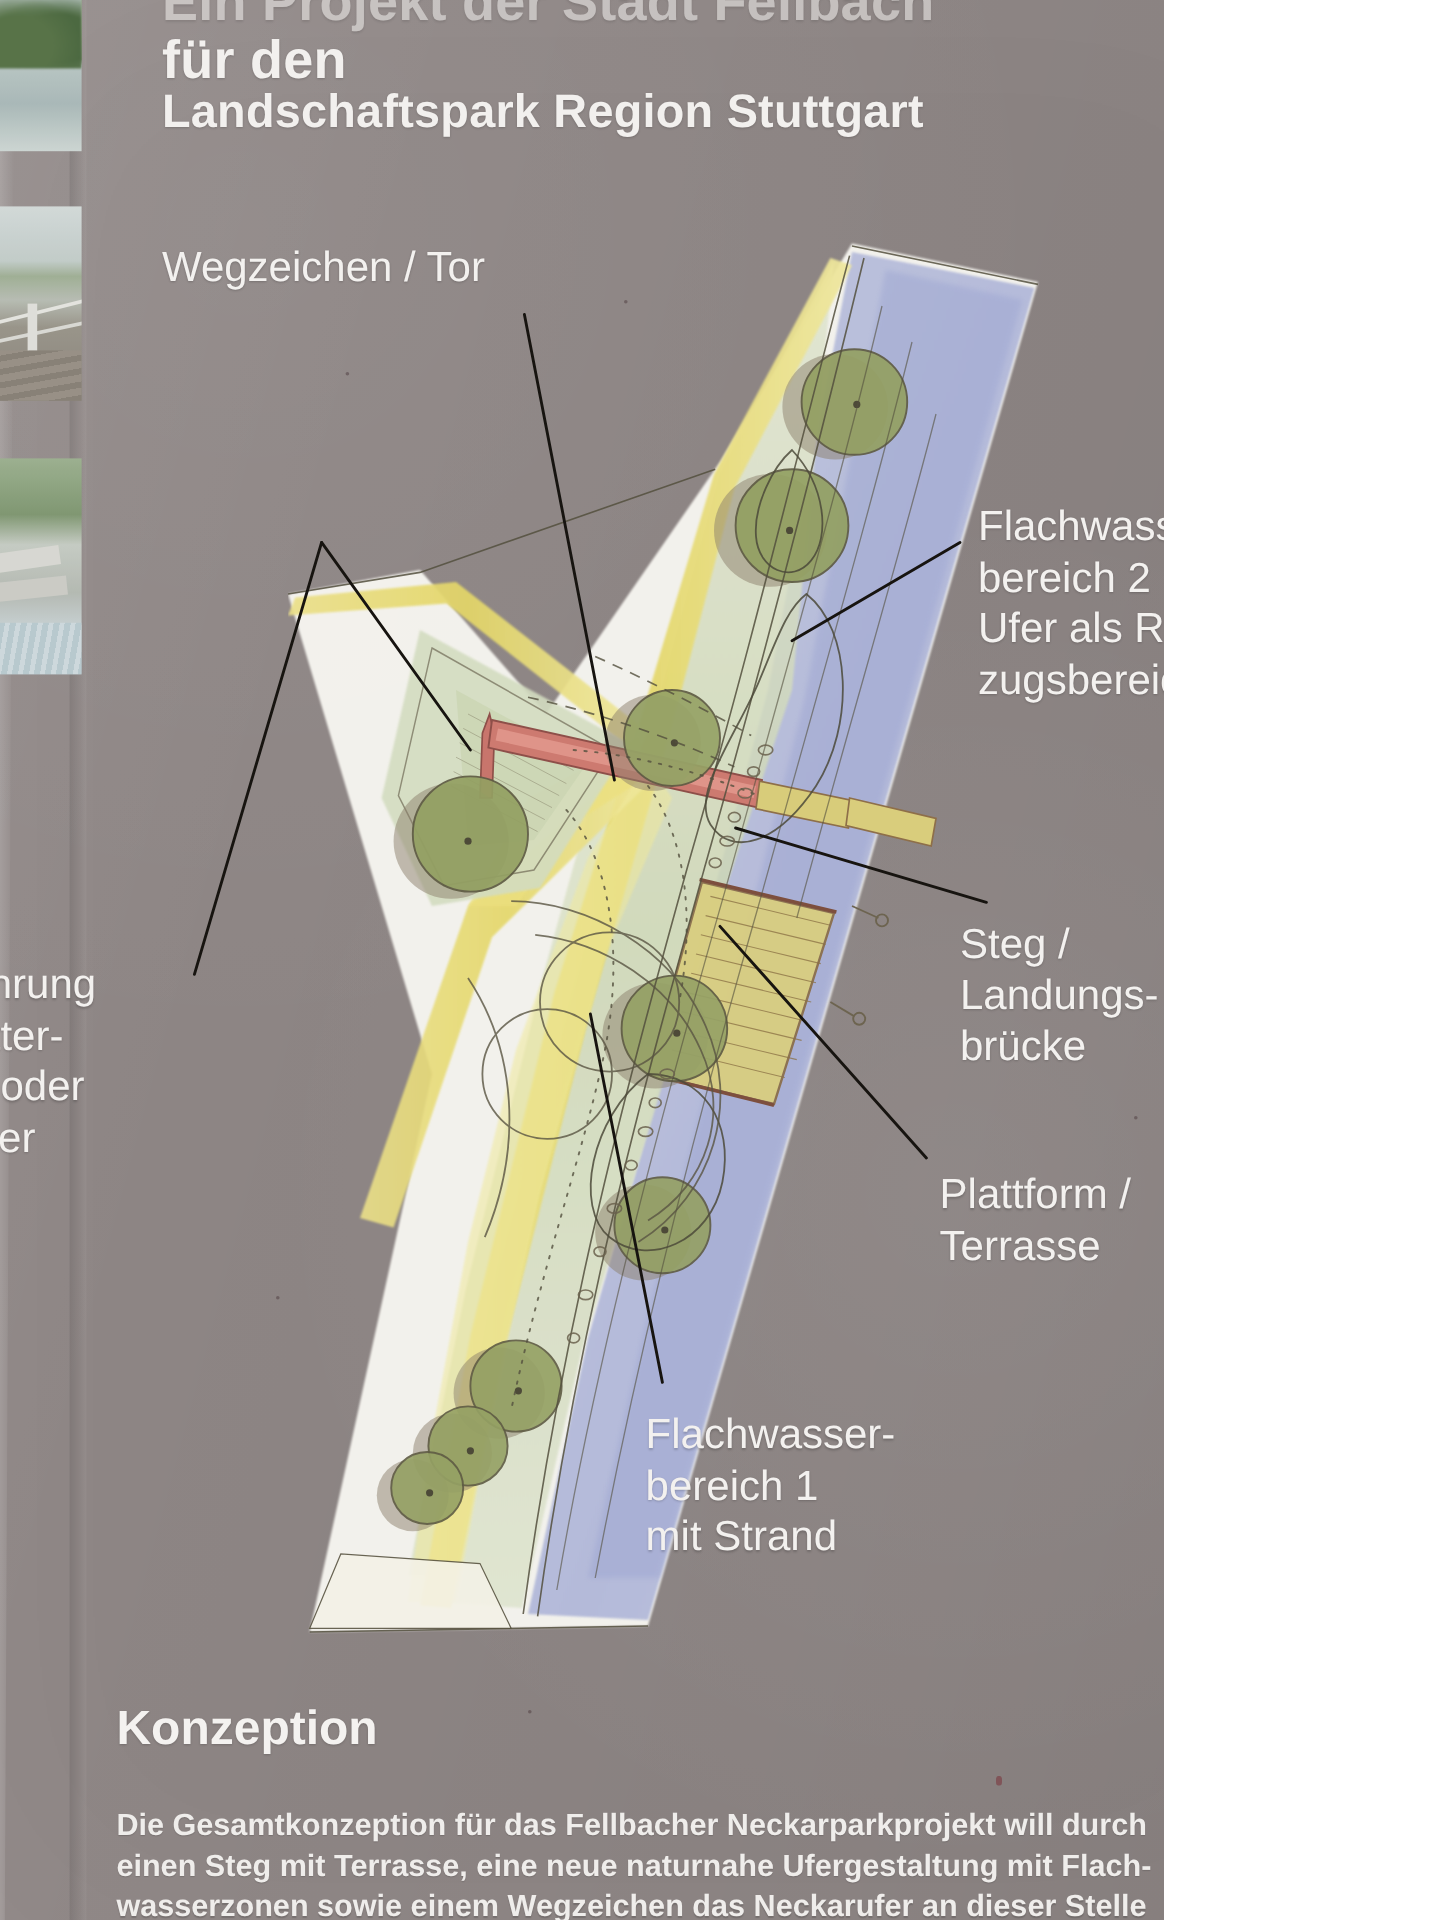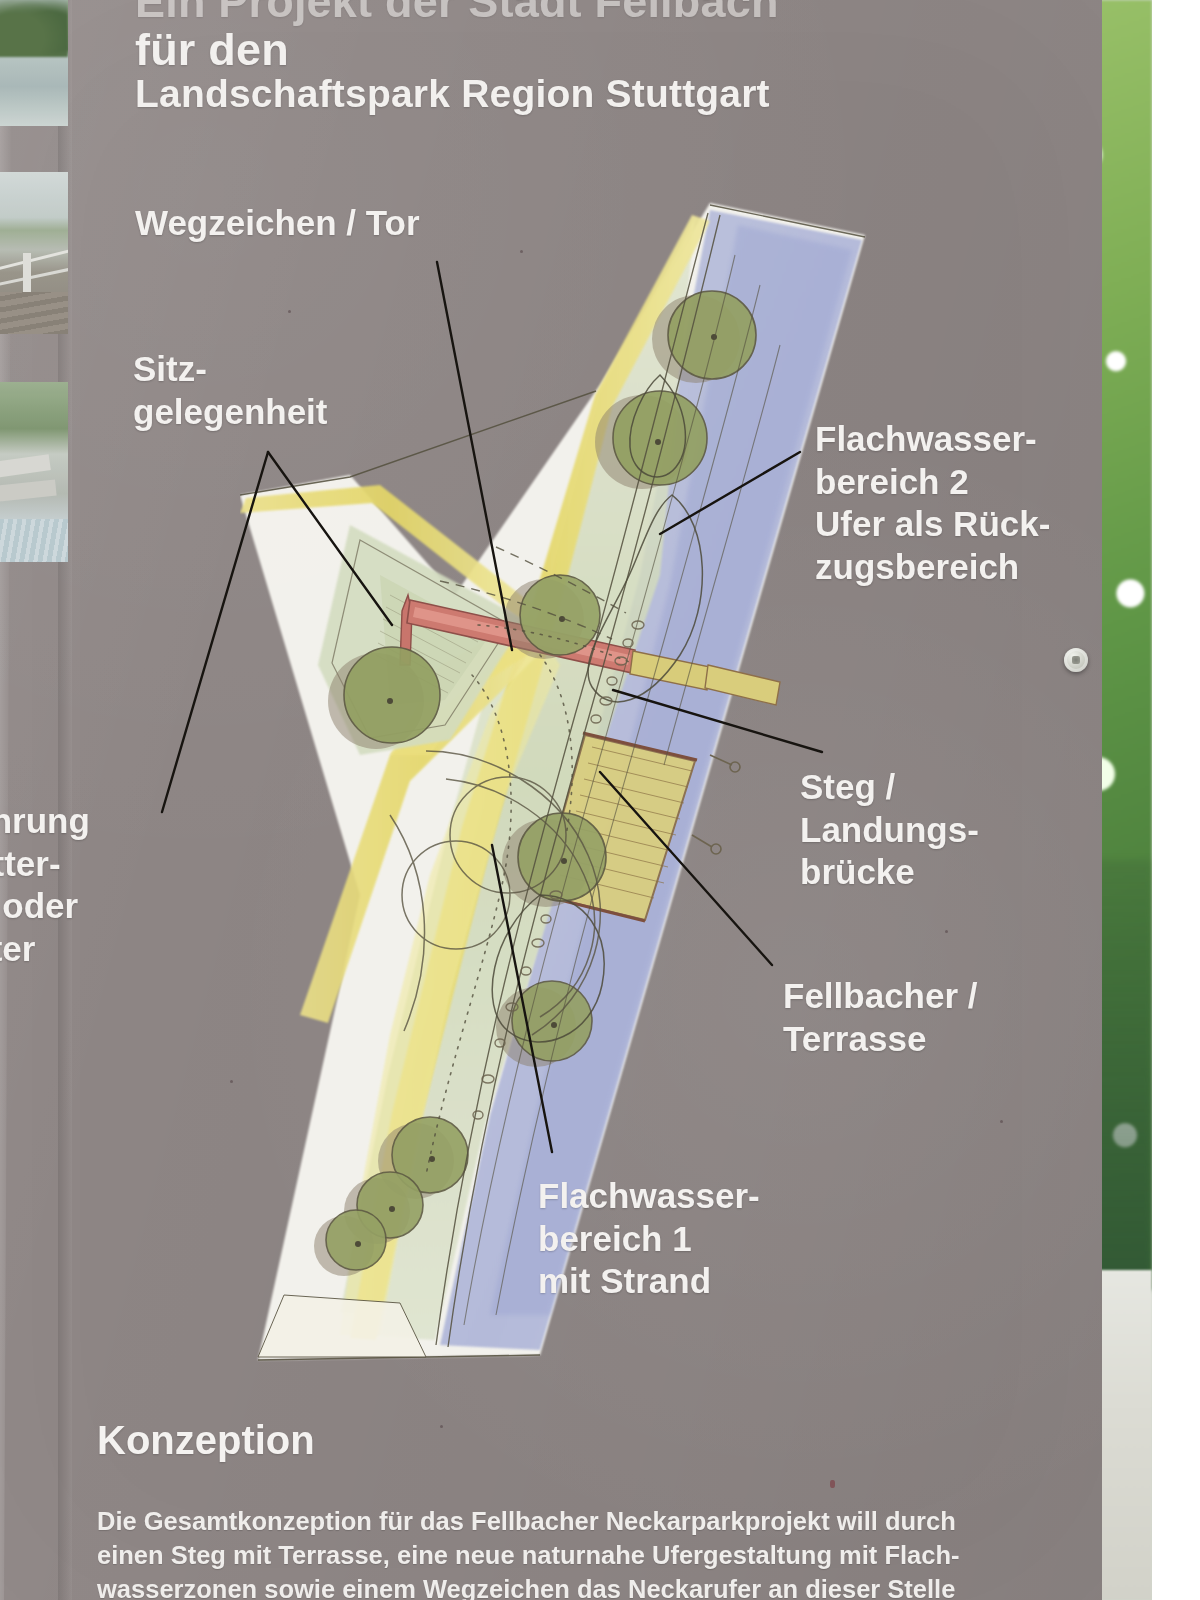--- a/index.html
+++ b/index.html
@@ -1,17 +1,17 @@
 <!DOCTYPE html>
 <html><head>
 <meta charset="utf-8">
 <style>
   html,body{margin:0;padding:0;background:#ffffff;}
   body{width:1200px;height:1600px;overflow:hidden;font-family:"Liberation Sans",sans-serif;}
-  #root{position:relative;width:1152px;height:1600px;overflow:hidden;}
+  #root{position:relative;width:970px;height:1600px;overflow:hidden;}
 
   
   .scene{position:absolute;inset:0;background:#cfd8cc;}
   .foliage{position:absolute;right:0;top:0;width:180px;height:1290px;
     background:
       radial-gradient(circle at 20% 6%, #ffffff 0 10px, rgba(255,255,255,0) 11px),
       radial-gradient(circle at 64% 12%, #f4fff0 0 14px, rgba(255,255,255,0) 16px),
       radial-gradient(circle at 35% 20%, #ffffff 0 12px, rgba(255,255,255,0) 14px),
       radial-gradient(circle at 80% 28%, #ffffff 0 9px, rgba(255,255,255,0) 11px),
       radial-gradient(circle at 15% 33%, #eaffdf 0 15px, rgba(255,255,255,0) 17px),
@@ -75,21 +75,21 @@
     background:repeating-linear-gradient(100deg,#b9cdd4 0 5px,#cfdde2 5px 9px);}
 
   
   .title{position:absolute;color:#f2f0ee;font-weight:700;letter-spacing:.2px;
     text-shadow:0 1px 2px rgba(0,0,0,.18);}
   .t-line1{left:135px;top:-24px;font-size:45px;opacity:.55;}
   .t-line2{left:135px;top:24px;font-size:45px;text-align:right;}
   .t-line3{left:135px;top:72px;font-size:39px;}
 
   
-  .lab{position:absolute;color:#f3f1ef;font-size:35px;font-weight:700;line-height:1.22;
+  .lab{position:absolute;color:#f3f1ef;font-size:35px;font-weight:400;line-height:1.22;
     text-shadow:0 1px 2px rgba(0,0,0,.20);white-space:pre-line;}
   .lab-wegzeichen{left:135px;top:202px;}
   .lab-sitz{left:133px;top:348px;}
   .lab-flach2{left:815px;top:418px;}
   .lab-steg{left:800px;top:742px;margin-top:24px;}
   .lab-platt{left:783px;top:975px;}
   .lab-flach1{left:538px;top:1175px;}
   .lab-left-cut{left:-58px;top:800px;}
 
   
@@ -354,30 +354,28 @@
         <line x1="268" y1="452" x2="392" y2="625"></line>
         <line x1="268" y1="452" x2="162" y2="812"></line>
         <line x1="800" y1="452" x2="660" y2="534"></line>
         <line x1="822" y1="752" x2="613" y2="690"></line>
         <line x1="772" y1="965" x2="600" y2="772"></line>
         <line x1="552" y1="1152" x2="492" y2="845"></line>
       </g>
     </svg>
 
     <div class="lab lab-wegzeichen">Wegzeichen / Tor</div>
-    <div class="lab lab-sitz">Sitz-
-gelegenheit</div>
     <div class="lab lab-flach2">Flachwasser-
 bereich 2
 Ufer als Rück-
 zugsbereich</div>
     <div class="lab lab-steg">Steg /
 Landungs-
 brücke</div>
-    <div class="lab lab-platt">Fellbacher /
+    <div class="lab lab-platt">Plattform /
 Terrasse</div>
     <div class="lab lab-flach1">Flachwasser-
 bereich 1
 mit Strand</div>
     <div class="lab lab-left-cut">...ahrung
 ...otter-
 ...n oder
 ...ster</div>
 
     <div class="kz-title">Konzeption</div>

